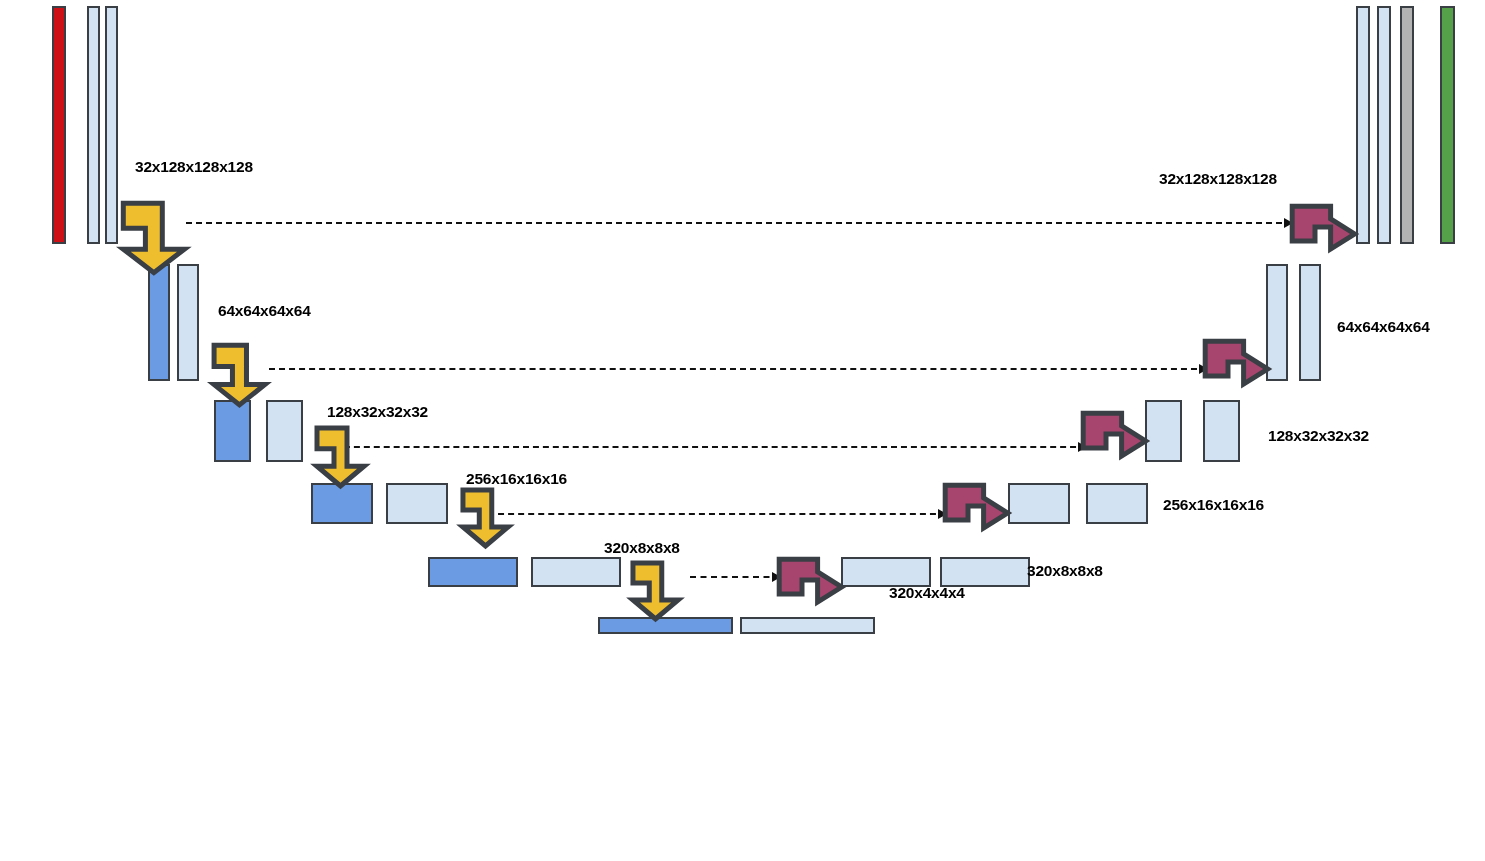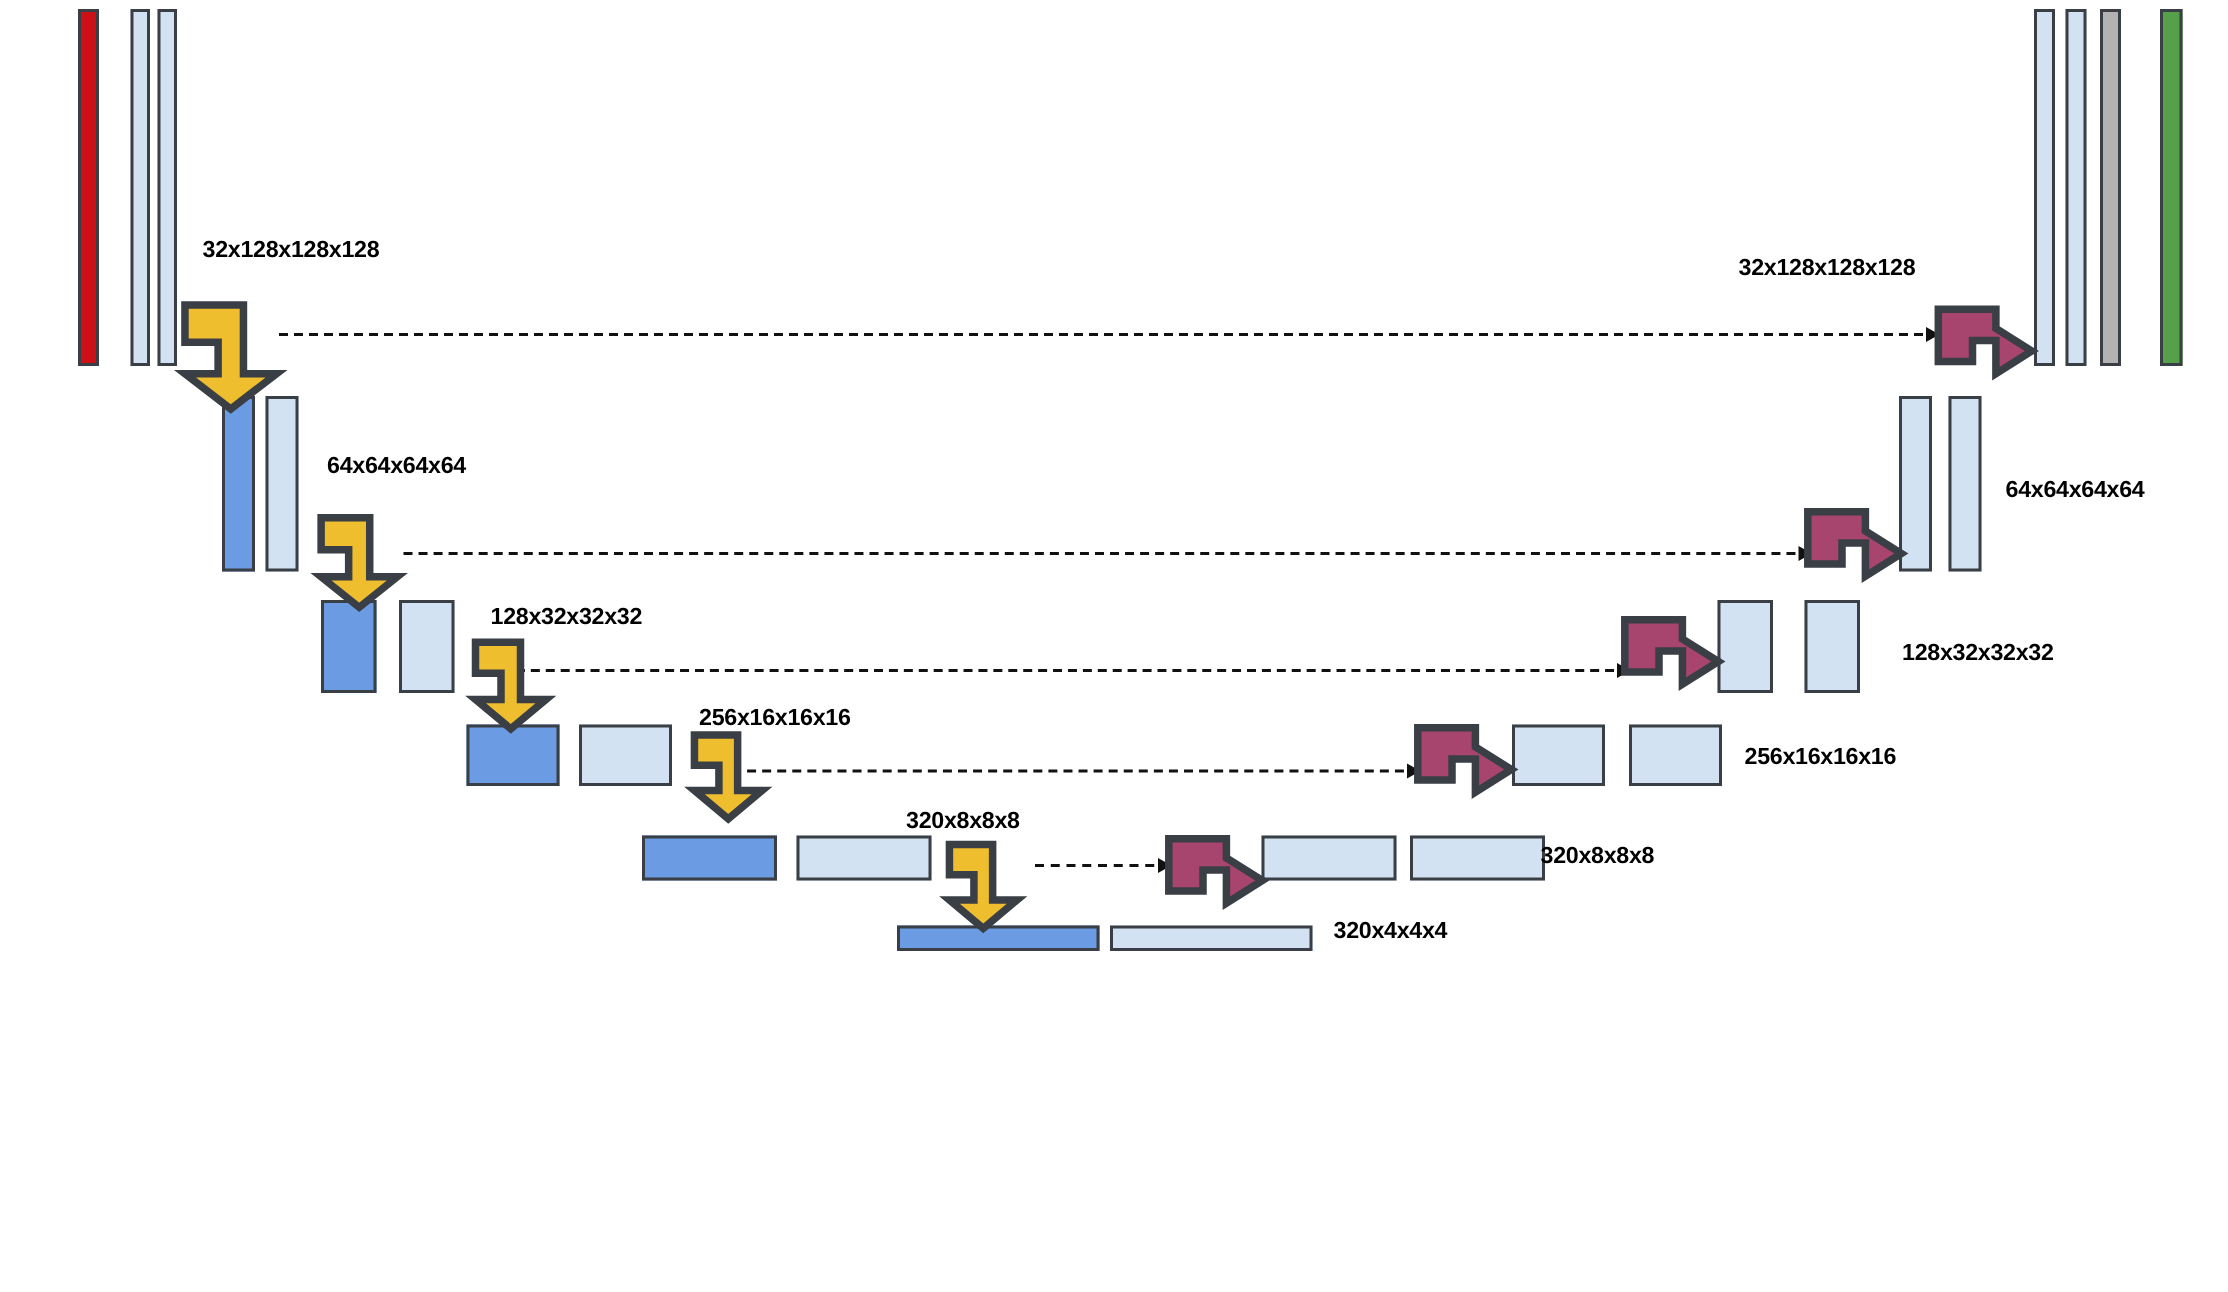--- a/index.html
+++ b/index.html
@@ -117,20 +117,20 @@
     <div class="arrow" style="left: 1291px; top: 205px;">
       <svg width="66" height="58" viewBox="0 0 110 100" preserveAspectRatio="none">
         <path d="M2,98 L2,38 L40,38 L40,62 L66,62 L66,24 L106,50 L66,76 L66,98 Z" transform="translate(0,0) scale(1,-1) translate(0,-100)" fill="#A8456F" stroke="#3a3f45" stroke-width="5" stroke-linejoin="miter" vector-effect="non-scaling-stroke"></path>
       </svg>
     </div>
     <div class="lbl" style="left: 135px; top: 158px;">32x128x128x128</div>
     <div class="lbl" style="left: 218px; top: 302px;">64x64x64x64</div>
     <div class="lbl" style="left: 327px; top: 403px;">128x32x32x32</div>
     <div class="lbl" style="left: 466px; top: 470px;">256x16x16x16</div>
     <div class="lbl" style="left: 604px; top: 539px;">320x8x8x8</div>
-    <div class="lbl" style="left: 889px; top: 612px; text-align: center;">320x4x4x4</div>
+    <div class="lbl" style="left: 889px; top: 584px; text-align: center;">320x4x4x4</div>
     <div class="lbl" style="left: 1027px; top: 562px;">320x8x8x8</div>
     <div class="lbl" style="left: 1163px; top: 496px;">256x16x16x16</div>
     <div class="lbl" style="left: 1268px; top: 427px;">128x32x32x32</div>
     <div class="lbl" style="left: 1337px; top: 318px;">64x64x64x64</div>
     <div class="lbl" style="left: 1159px; top: 170px;">32x128x128x128</div>
   </div>
 <div id="legend"></div>
 
 </body></html>

